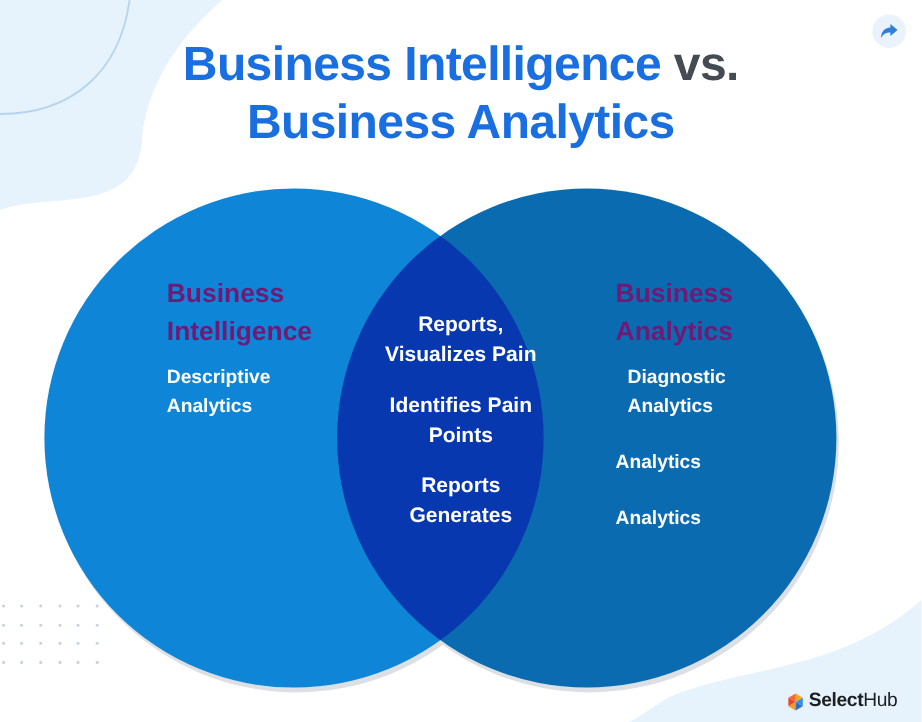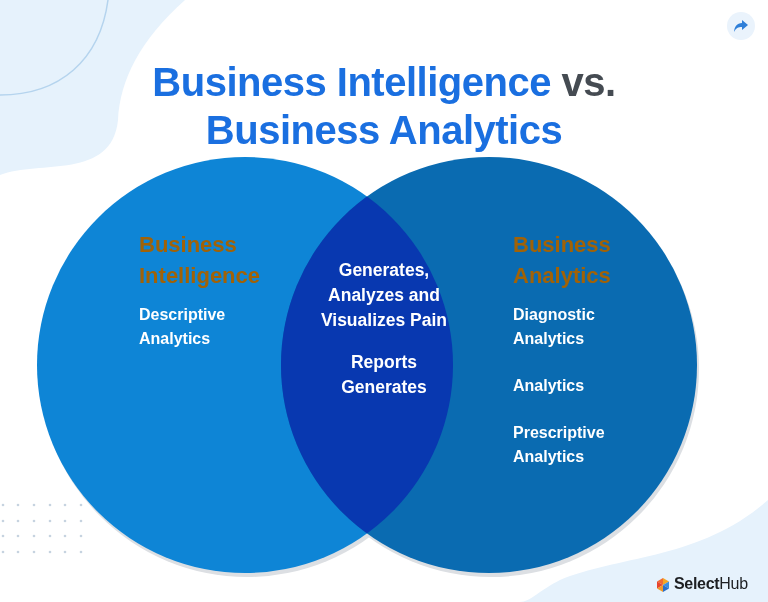--- a/index.html
+++ b/index.html
@@ -11,36 +11,35 @@
   .share-btn {
     position: absolute; left: 727px; top: 12px; width: 28px; height: 28px;
     border-radius: 50%; background: #eaf3fc; display: flex; align-items: center; justify-content: center;
     cursor: pointer;
   }
 
   .title {
     position: absolute; left: 0; top: 30px; width: 768px; text-align: center;
     font-weight: bold; font-size: 40px; line-height: 48px; letter-spacing: -0.5px;
     color: #1a6fe0;
-    margin-top: 28px;
   }
   .title .vs { color: #454b52; }
 
   .venn-text { position: absolute; text-align: left; color: #ffffff; font-weight: bold; }
-  .heading { color: #a16207; font-size: 22px; line-height: 31px; }
+  .heading { color: #701a75; font-size: 22px; line-height: 31px; }
   .item { font-size: 16px; line-height: 24px; font-weight: bold; }
 
   .left-block { left: 139px; top: 229px; width: 160px; }
   .left-block .item { margin-top: 12px; }
 
   .center-block { left: 300px; top: 258px; width: 168px; text-align: center; }
   .center-block .item { margin-bottom: 17px; font-size: 17.5px; line-height: 25px; }
 
   .right-block { left: 513px; top: 229px; width: 150px; }
-  .right-block .heading + .item { margin-top: 12px; }
+  .right-block .heading + .item { margin-top: 12px; margin-left: 10px; }
   .right-block .item { margin-bottom: 23px; }
 
   .logo {
     position: absolute; left: 655px; top: 575px; display: flex; align-items: flex-end; gap: 3px;
   }
   .logo-text { font-size: 16px; font-weight: bold; color: #1d1f22; letter-spacing: -0.3px; }
   .logo-text .hub { font-weight: normal; }
 </style>
 </head>
 <body>
@@ -110,44 +109,46 @@
     <div>Intelligence</div>
   </div>
   <div class="item">
     <div>Descriptive</div>
     <div>Analytics</div>
   </div>
 </div>
 
 <div class="venn-text center-block">
   <div class="item">
-    <div>Generates,</div>
-    <div>Analyzes and</div>
+    <div>Reports,</div>
     <div>Visualizes Pain</div>
+  </div>
+  <div class="item">
+    <div>Identifies Pain</div>
+    <div>Points</div>
   </div>
   <div class="item">
     <div>Reports</div>
     <div>Generates</div>
   </div>
 </div>
 
 <div class="venn-text right-block">
   <div class="heading">
     <div>Business</div>
     <div>Analytics</div>
   </div>
   <div class="item">
     <div>Diagnostic</div>
     <div>Analytics</div>
   </div>
   <div class="item">
     <div>Analytics</div>
   </div>
   <div class="item">
-    <div>Prescriptive</div>
     <div>Analytics</div>
   </div>
 </div>
 
 <div class="logo">
   <svg width="16" height="16" viewBox="0 0 16 16">
     <polygon points="8,1 14,4.5 8,8" fill="#f6a623"></polygon>
     <polygon points="8,1 2,4.5 8,8" fill="#f06a35"></polygon>
     <polygon points="2,4.5 2,11.5 8,8" fill="#e8452c"></polygon>
     <polygon points="14,4.5 14,11.5 8,8" fill="#3b8ee0"></polygon>

